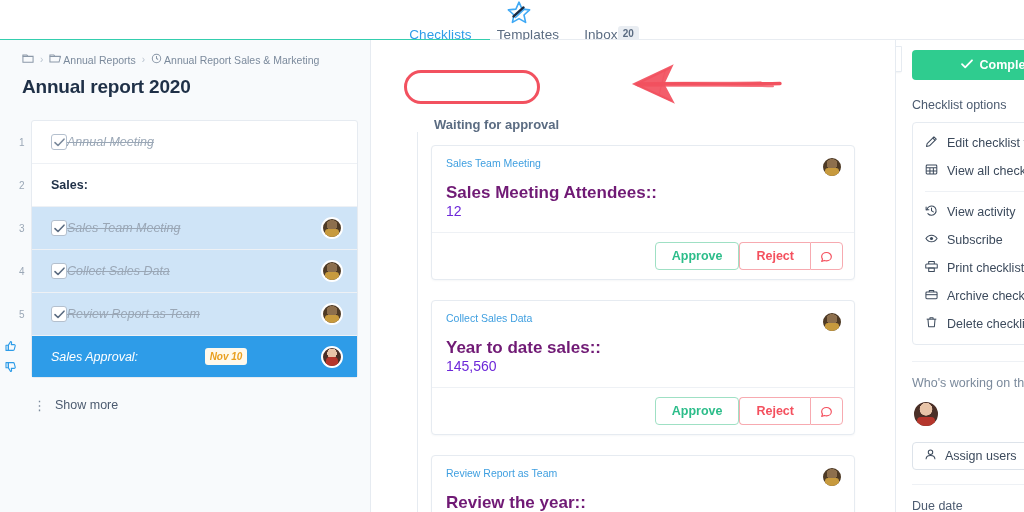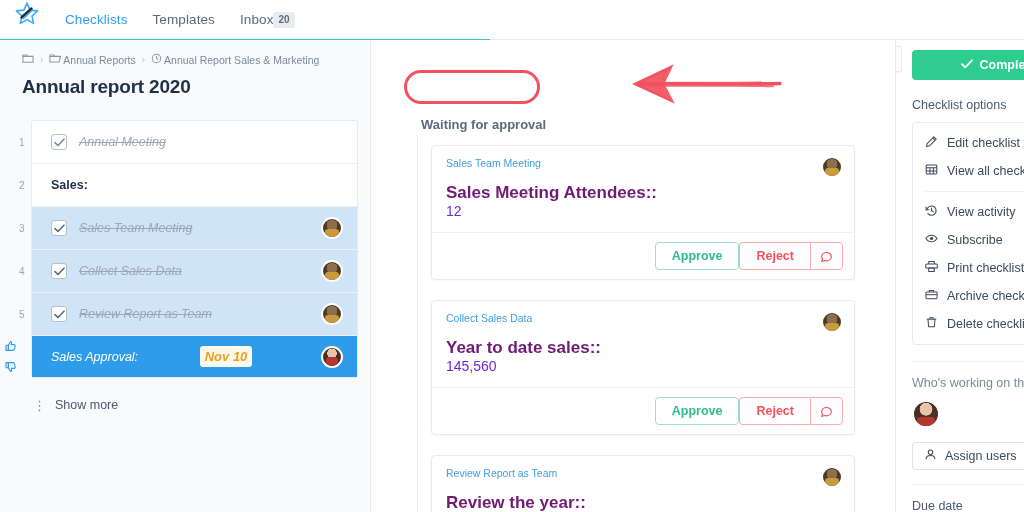--- a/index.html
+++ b/index.html
@@ -8,22 +8,23 @@
     font-family: "Liberation Sans", sans-serif;
     background: #ffffff;
     overflow: hidden;
   }
   #app { position: relative; width: 1024px; height: 512px; }
 
   
   .topnav {
     position: absolute; top: 0; left: 0; width: 1024px; height: 40px;
     background: #ffffff;
-    display: flex; 
+    display: flex; align-items: center;
     border-bottom: 1px solid #e8ecf1;
+    flex-direction: column;
   }
   .topnav .logo { margin-left: 13px; width: 28px; height: 28px; display:flex; align-items:center; justify-content:center; }
   .topnav .navlinks { display: flex; align-items: center; margin-left: 24px; gap: 25px; }
   .navlink { font-size: 13.5px; color: #5b6c82; letter-spacing: .1px; cursor: pointer; }
   .navlink.active { color: #2e9ce8; }
   .inbox-wrap { display:flex; align-items:center; }
   .badge-count {
     background: #e9edf2; color: #5b6c82; font-size: 10px; font-weight: bold;
     padding: 2px 5px; border-radius: 3px; line-height: 1.2;
   }
@@ -54,54 +55,54 @@
     position:relative; display:flex; align-items:center; height: 43px;
     border-bottom:1px solid #eef1f5; padding-left: 19px; cursor:pointer;
   }
   .task:last-child { border-bottom:none;font-style:italic; }
   .task .num { position:absolute; left:-13px; font-size:10px; color:#9aa7b6; }
   .cbx {
     width:16px; height:16px; border:1px solid #b4c0ce; border-radius:3px;
     display:flex; align-items:center; justify-content:center; flex:none; background:#fff;
   }
   .cbx svg { display:block; }
-  .task-label { margin-left: 12px; font-size: 12.5px; color:#1f3047; }
+  .task-label { margin-left: 0; font-size: 12.5px; color:#1f3047; }
   .task.done .task-label { color:#9aa7b6; text-decoration: line-through; font-style: italic; }
   .task.heading .task-label { font-weight: bold; }
   .task.sel { background:#cfe4f7; }
   .task .avatar { margin-left:auto; margin-right: 14px; }
   .task.approval {
     background:#2e9ce8; border-bottom:none; height:41px;
   }
   .task.approval .task-label { color:#ffffff; font-size:12.5px; margin-left:0; }
   .approval-side {
     position:absolute; left:-27px; top:2px; display:flex; flex-direction:column; gap:3px; align-items:center;
   }
   .date-pill {
-    background:#fff9ec; color:#e9a020; font-size:13px; font-weight:bold;
+    background:#fff9ec; color:#e9a020; font-size:10px; font-weight:bold;
     border-radius:3px; padding:3px 5px; margin-left:auto; margin-right:7px;
   }
   .show-more { display:flex; align-items:center; gap:9px; margin: 20px 0 0 33px; font-size:12.5px; color:#4c5b70; cursor:pointer;}
   .dots-v { font-size:13px; color:#7b8a9c; letter-spacing:0; line-height:1;}
 
   .avatar { width:22px; height:22px; border-radius:50%; flex:none; border:2px solid #fff;
             background:#6b5a46; overflow:hidden; position:relative; }
   .avatar.a-brown { background: radial-gradient(circle at 50% 35%, #8d6f4d 0 36%, #4e3a25 37% 100%), #6b5a46; }
   .avatar.a-brown::after{ content:""; position:absolute; left:2px; right:2px; bottom:0; height:8px; background:#c79a3e; border-radius:3px 3px 0 0;}
   .avatar.a-woman { background: radial-gradient(circle at 50% 30%, #e8c4a8 0 30%, #4a2f27 32% 100%); }
   .avatar.a-woman::after{ content:""; position:absolute; left:3px; right:3px; bottom:0; height:9px; background:#b5362c; border-radius:4px 4px 0 0;}
   .avatar.big { width:28px; height:28px; }
 
   
   .middle {
     position:absolute; top:40px; left:371px; width: 524px; height:472px;
     background:#ffffff; overflow:hidden;
   }
   .stage-label {
-    position:absolute; left: 44px; top: 74px;
+    position:absolute; left: 57px; top: 74px;
     font-size:13px; font-weight:bold; color:#5b6c82; background:#fff;
     padding: 3px 6px; z-index:4;
   }
   .timeline { position:absolute; left:46px; top:92px; width:1px; height:420px; background:#e6ebf1; }
   .cards { position:absolute; left:60px; top:105px; width: 424px; }
   .card {
     background:#fff; border:1px solid #e6ebf1; border-radius:4px; margin-bottom: 20px;
     box-shadow: 0 1px 2px rgba(31,48,71,.04);
   }
   .card-body { padding: 11px 14px 13px 14px; position:relative; min-height:63px; }

